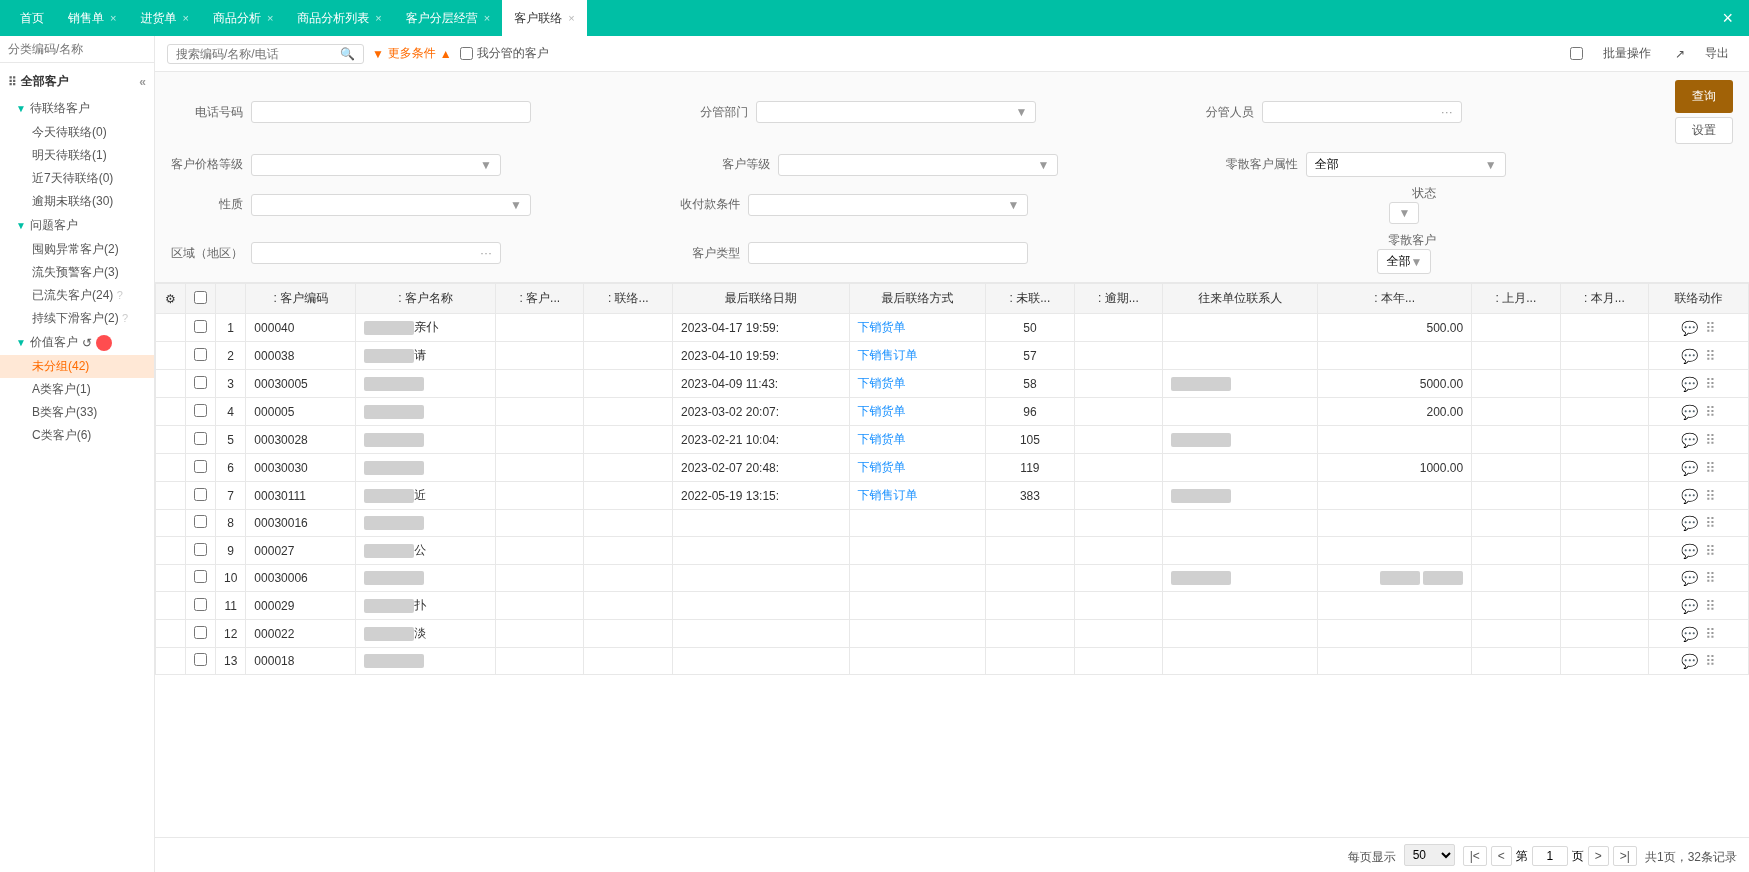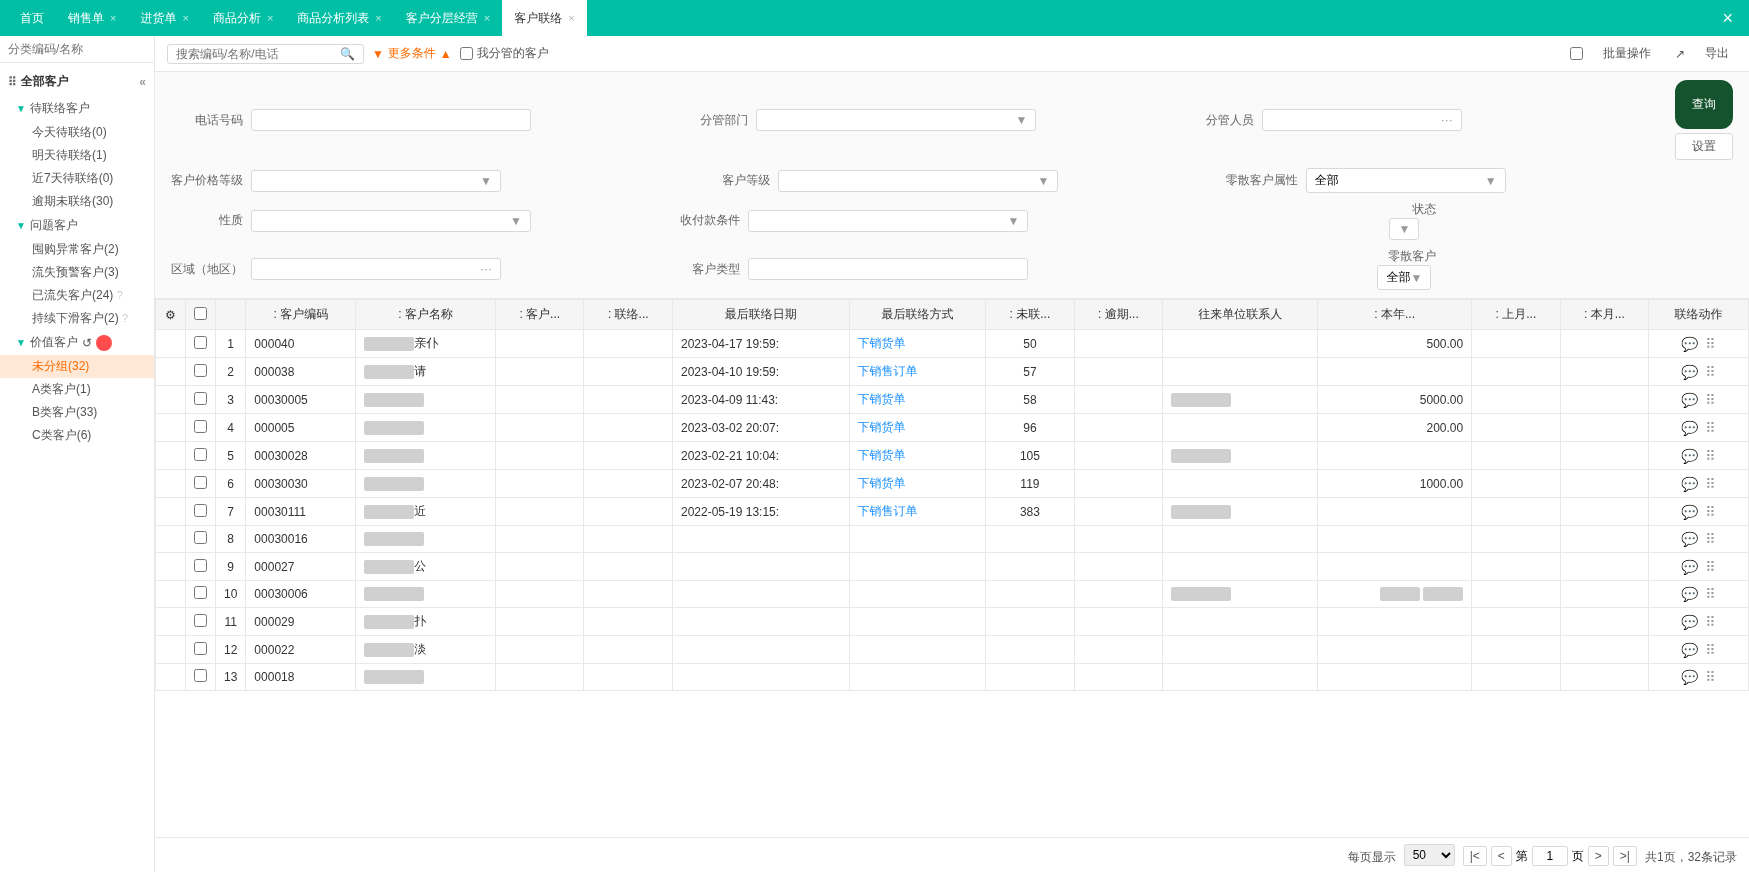--- a/index.html
+++ b/index.html
@@ -215,25 +215,25 @@
       cursor: pointer;
     }
     .filter-select .arrow { color: #999; }
     .filter-actions {
       display: flex;
       flex-direction: column;
       gap: 4px;
       margin-left: 8px;
     }
     .btn-query {
-      background: #14532d;
+      background: #a16207;
       color: white;
       border: none;
-      border-radius: 12px;
-      padding: 16px 16px;
+      border-radius: 3px;
+      padding: 8px 16px;
       cursor: pointer;
       font-size: 12px;
     }
     .btn-reset {
       background: white;
       color: #555;
       border: 1px solid #d9d9d9;
       border-radius: 3px;
       padding: 4px 16px;
       cursor: pointer;
@@ -403,21 +403,21 @@
       <div class="sidebar-subitem">持续下滑客户(2)
         <span style="color:#ccc;font-size:11px;">?</span>
       </div>
 
       <div class="sidebar-group-label">
         <span class="triangle">▼</span>
         <span>价值客户</span>
         <span style="margin-left:4px;">↺</span>
         <span class="badge-red"></span>
       </div>
-      <div class="sidebar-subitem active" style="background:#ffe8d6;color:#ff6b00;">未分组(32)</div>
+      <div class="sidebar-subitem active" style="background:#ffe8d6;color:#ff6b00;">未分组(42)</div>
       <div class="sidebar-subitem">A类客户(1)</div>
       <div class="sidebar-subitem">B类客户(33)</div>
       <div class="sidebar-subitem">C类客户(6)</div>
     </div>
   </div>
 
   <div class="content-area">
 
     <div class="filter-bar">
       <div class="filter-search">

